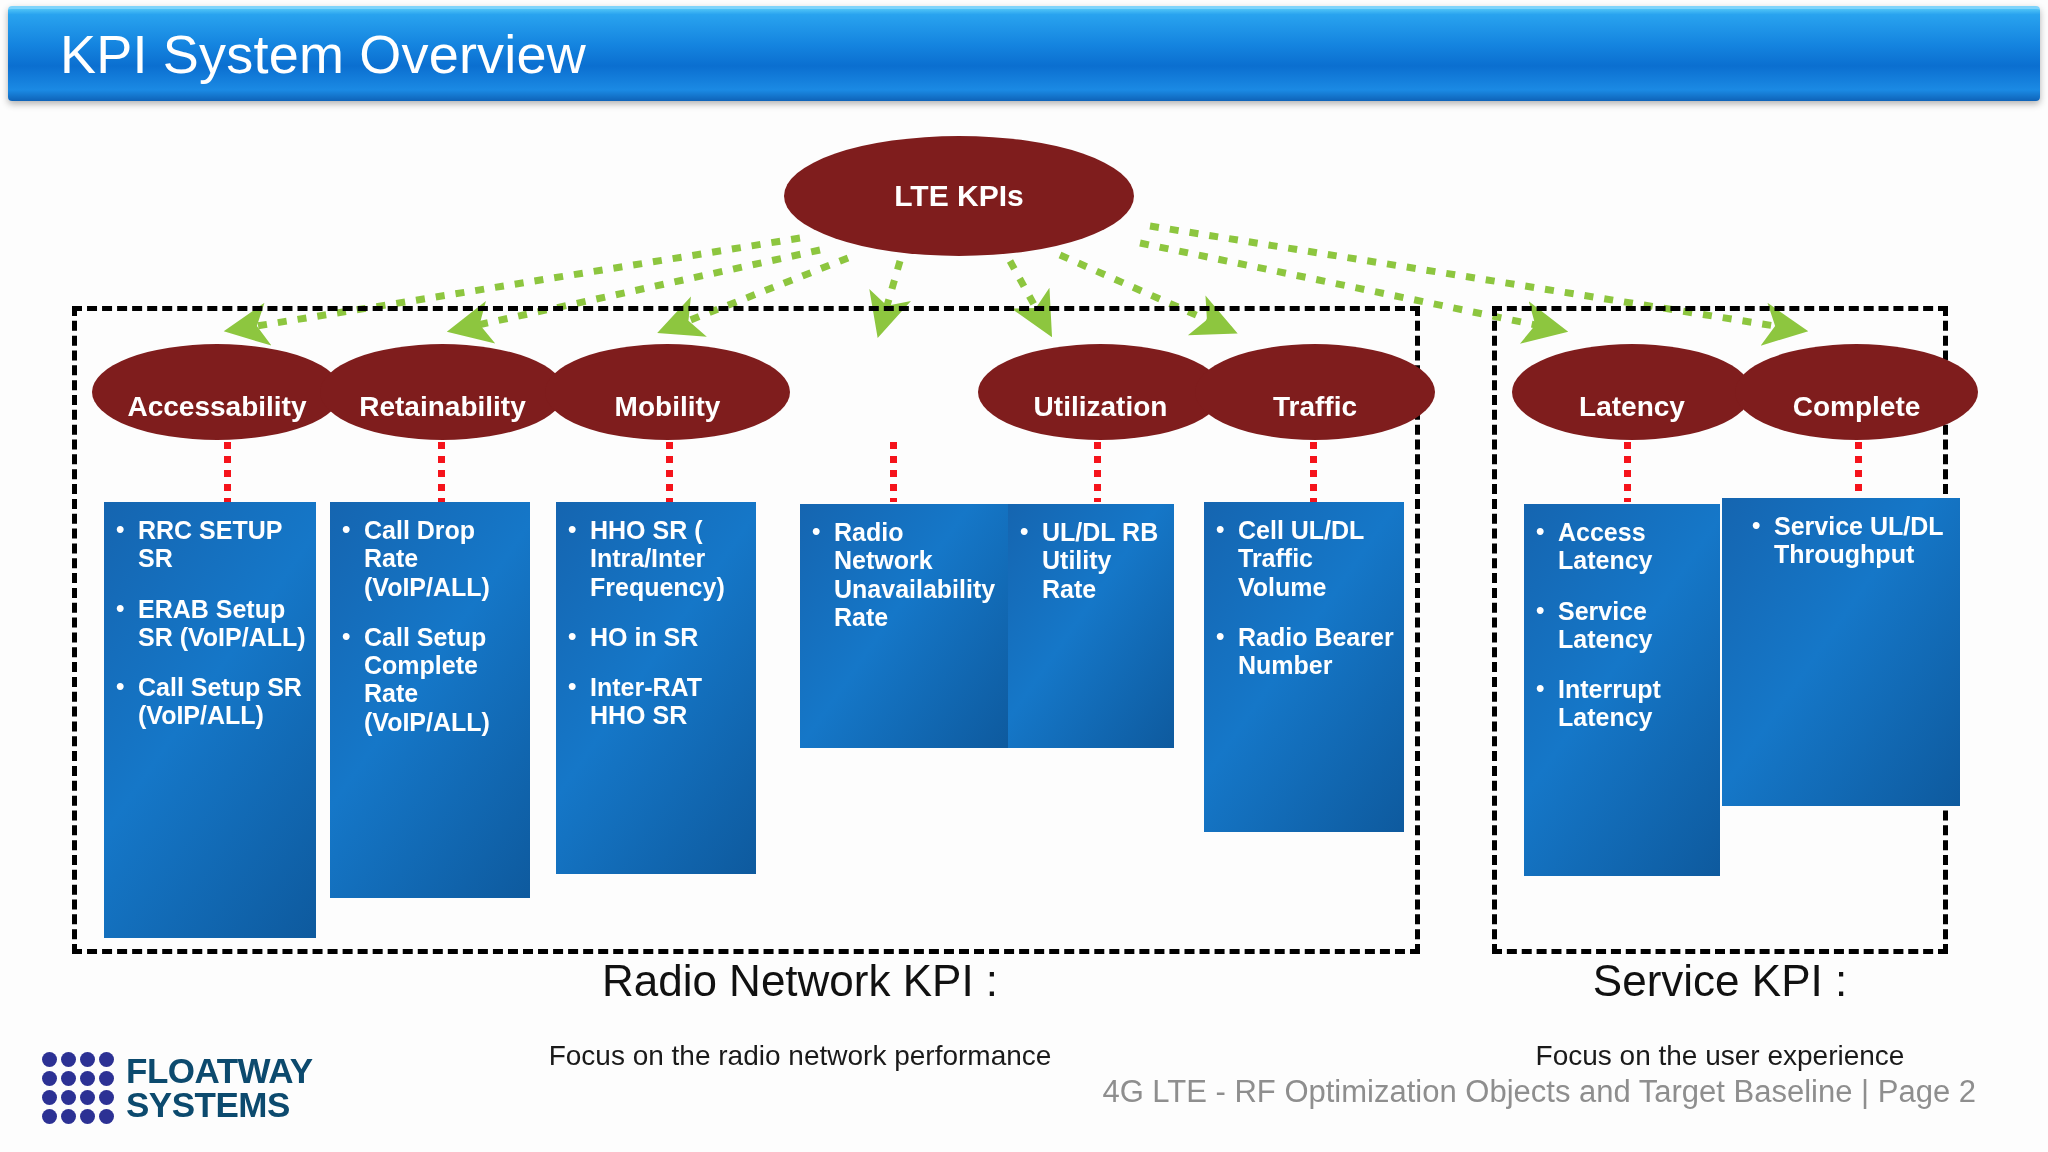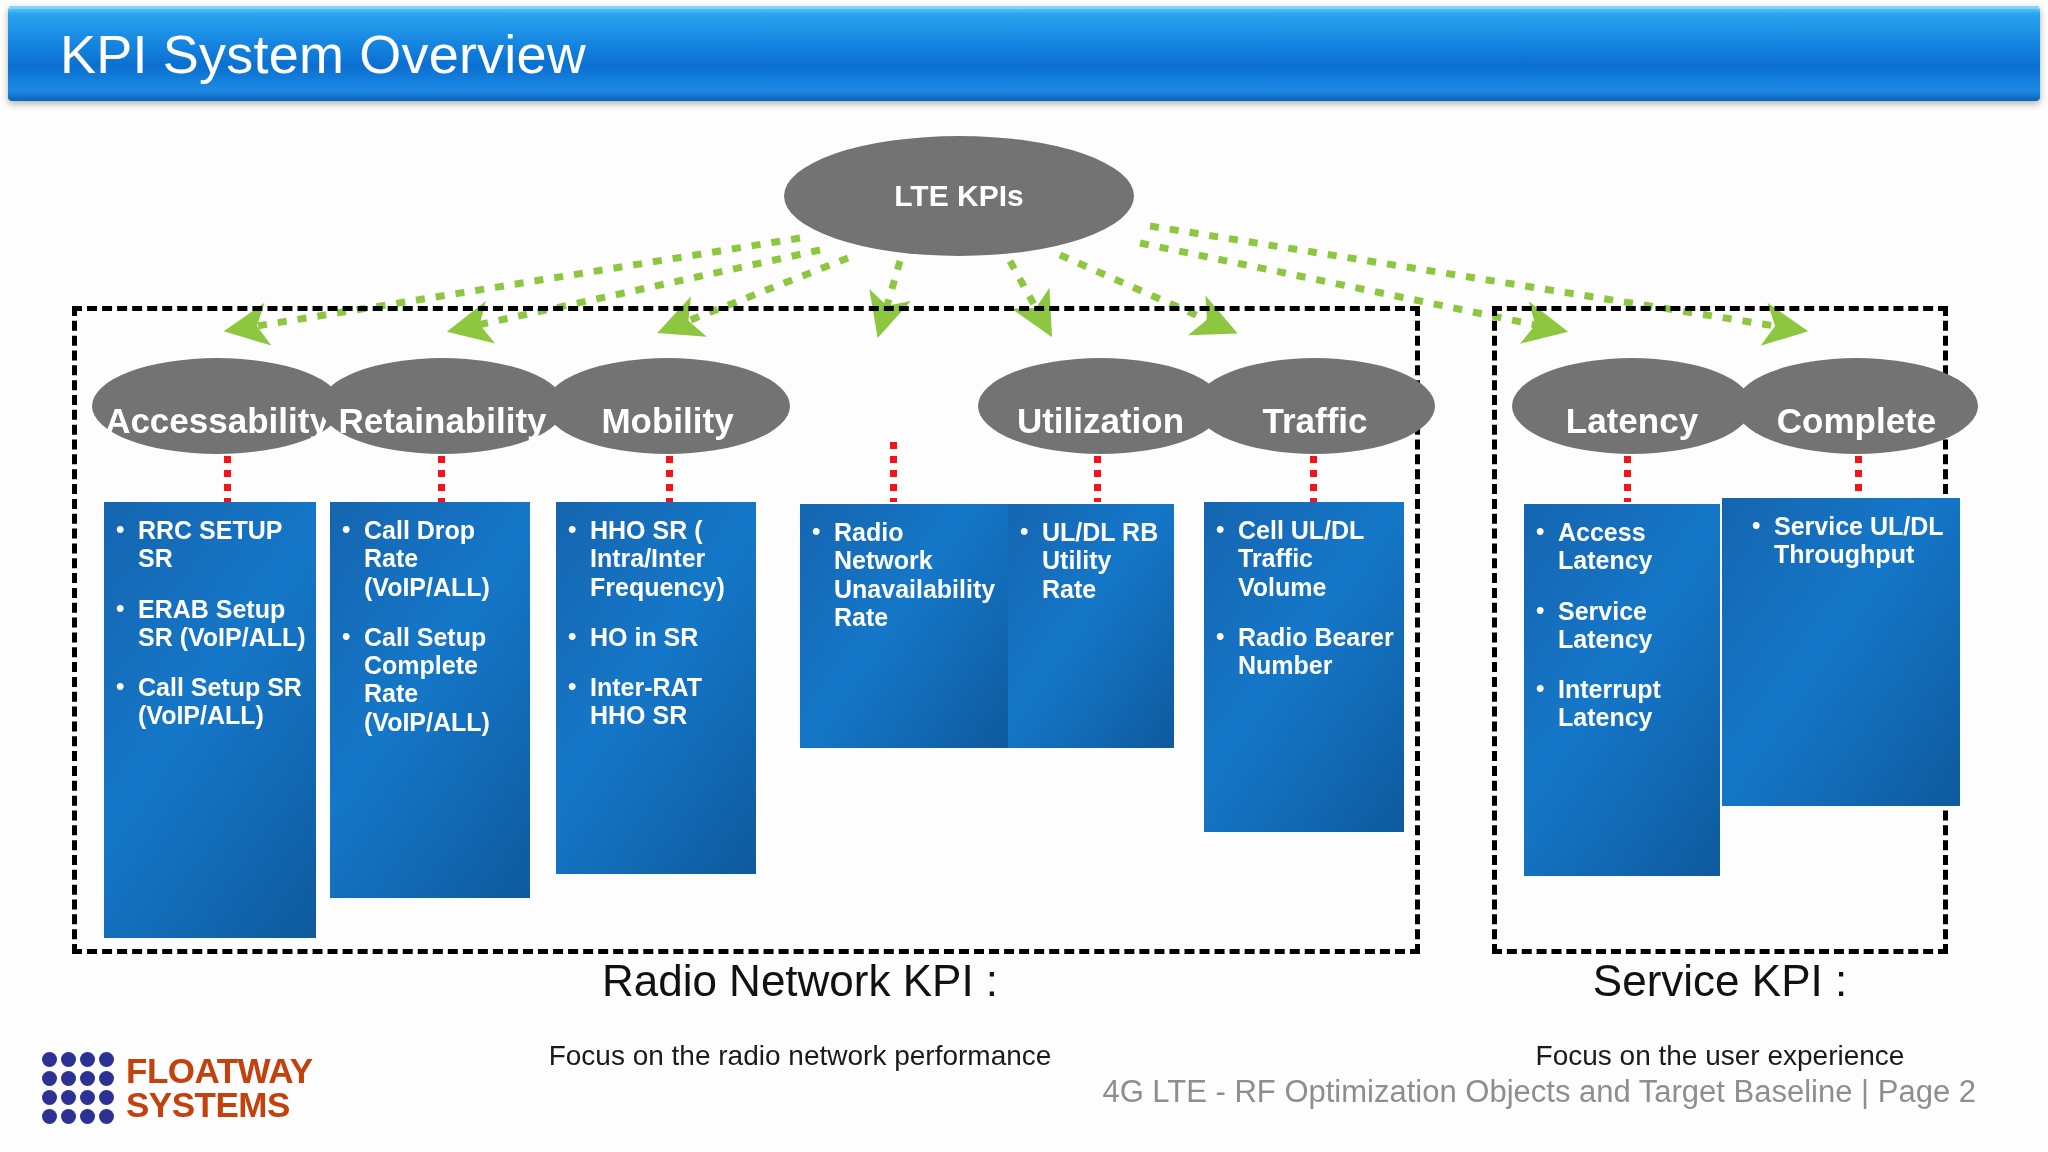--- a/index.html
+++ b/index.html
@@ -59,41 +59,41 @@
     position: absolute;
     left: 0; top: 0;
     width: 2048px;
     height: 930px;
     pointer-events: none;
   }
 
   
   .ellipse {
     position: absolute;
-    background: #737373;
+    background: #7f1d1d;
     border-radius: 50%;
     display: flex;
     align-items: center;
     justify-content: center;
     color: #ffffff;
     font-weight: bold;
     text-align: center;
     box-sizing: border-box;
   }
   #root-node {
     left: 784px;
     top: 38px;
     width: 350px;
     height: 120px;
     font-size: 30px;
   }
   .cat-ellipse {
-    top: 260px;
+    top: 246px;
     height: 96px;
-    font-size: 35px;
+    font-size: 28px;
     z-index: 3;
   }
   .cat-ellipse .cat-label {
     position: relative;
     top: 15px;
   }
 
   
   .group-frame {
     position: absolute;
@@ -193,21 +193,21 @@
     height: 15px;
     border-radius: 50%;
     background: #2c3194;
   }
   #logo-wordmark {
     display: flex;
     flex-direction: column;
     line-height: 0.96;
     font-weight: bold;
     font-size: 35px;
-    color: #c2410c;
+    color: #0c4a6e;
     letter-spacing: -0.5px;
     font-family: "Liberation Sans", sans-serif;
   }
   #footer-note {
     position: absolute;
     right: 72px;
     top: 46px;
     font-size: 31px;
     color: #8e8e8e;
     font-family: "Liberation Sans", sans-serif;

